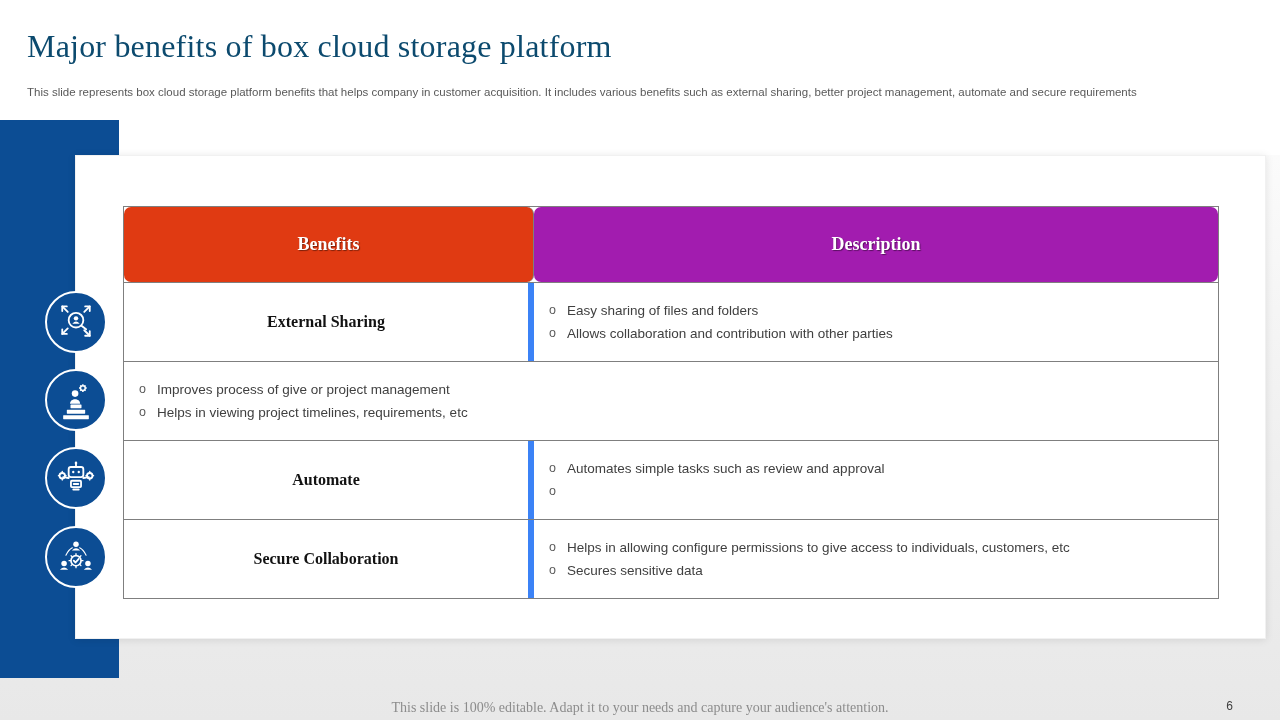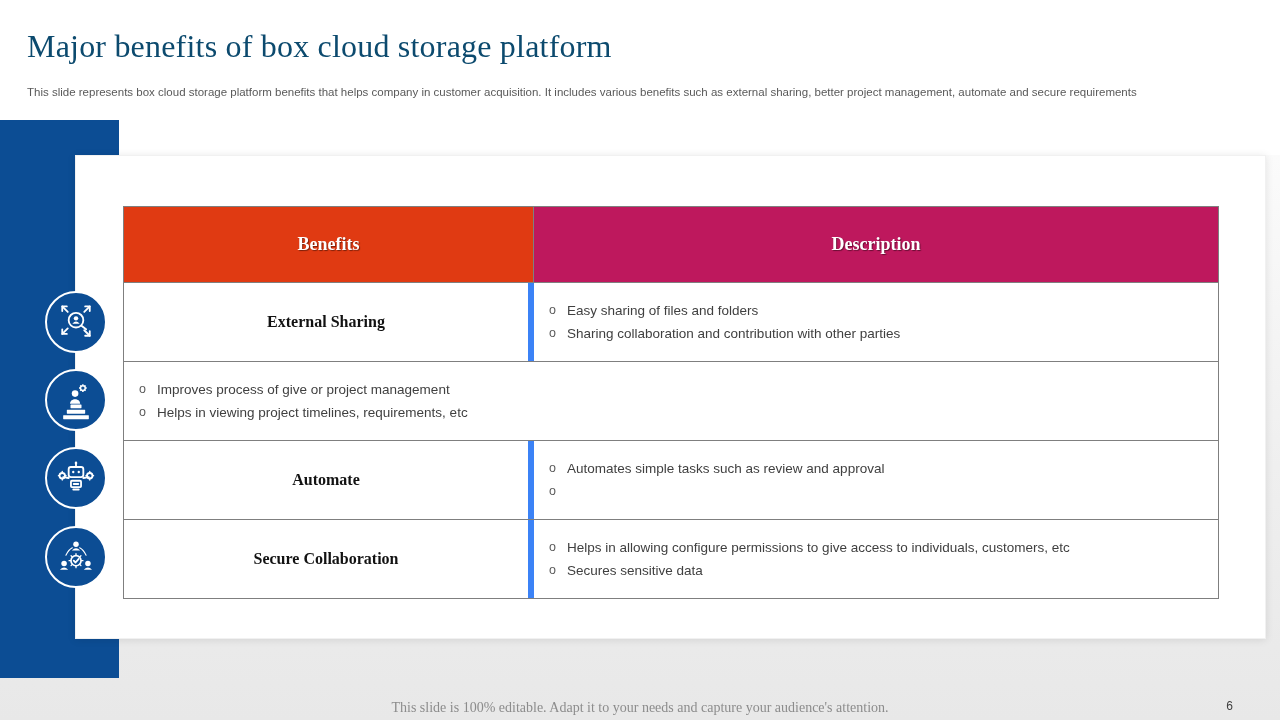--- a/index.html
+++ b/index.html
@@ -40,21 +40,21 @@
   .bz-table{
     position:absolute;left:123px;top:206px;width:1094px;z-index:5;
     border-left:1px solid #7f7f7f;border-right:1px solid #7f7f7f;border-bottom:1px solid #7f7f7f;
     border-top:1px solid #7f7f7f;
   }
   .trow{display:grid;grid-template-columns:410px 1fr;}
   .trow + .trow{border-top:1px solid #7f7f7f;}
   .th{
     height:75px;display:flex;align-items:center;justify-content:center;
     color:#ffffff;font-family:"Liberation Serif","DejaVu Serif",serif;
-    font-weight:bold;font-size:18px;text-shadow:1px 1px 1px rgba(0,0,0,0.45);
+    font-weight:bold;font-size:18px;text-shadow:1px 1px 1px rgba(0,0,0,0.45);border-radius:7px;
   }
   .th.first{border-right:1px solid #7f7f7f;}
   .cell-benefit{
     height:78px;display:flex;align-items:center;justify-content:center;
     font-family:"Liberation Serif","DejaVu Serif",serif;font-weight:bold;
     font-size:16px;color:#121212;border-right:6px solid #3b82f6;text-align:center;
     padding:4px 14px;box-sizing:border-box;
   }
   .cell-desc{
     display:flex;flex-direction:column;justify-content:center;gap:4px;
@@ -170,33 +170,33 @@
       </g>
       <path d="M13,22 q3,-6 7,-8" stroke-width="1.2"></path>
       <path d="M35,22 q-3,-6 -7,-8" stroke-width="1.2"></path>
     </svg>
   </div>
 </div>
 
 <div class="bz-table">
   <div class="trow">
     <div class="th first" style="background: rgb(224, 58, 18);">Benefits</div>
-    <div class="th" style="background: #be185d;">Description</div>
+    <div class="th" style="background: #a21caf;">Description</div>
   </div>
 
   <div class="trow">
     <div class="cell-benefit">External Sharing</div>
     <div class="cell-desc">
       <div class="point">
           <span class="marker">o</span>
           <span>Easy sharing of files and folders</span>
         </div>
       <div class="point">
           <span class="marker">o</span>
-          <span>Sharing collaboration and contribution with other parties</span>
+          <span>Allows collaboration and contribution with other parties</span>
         </div>
     </div>
   </div>
 
   <div class="trow">
     <div class="cell-desc">
       <div class="point">
           <span class="marker">o</span>
           <span>Improves process of give or project management</span>
         </div>

